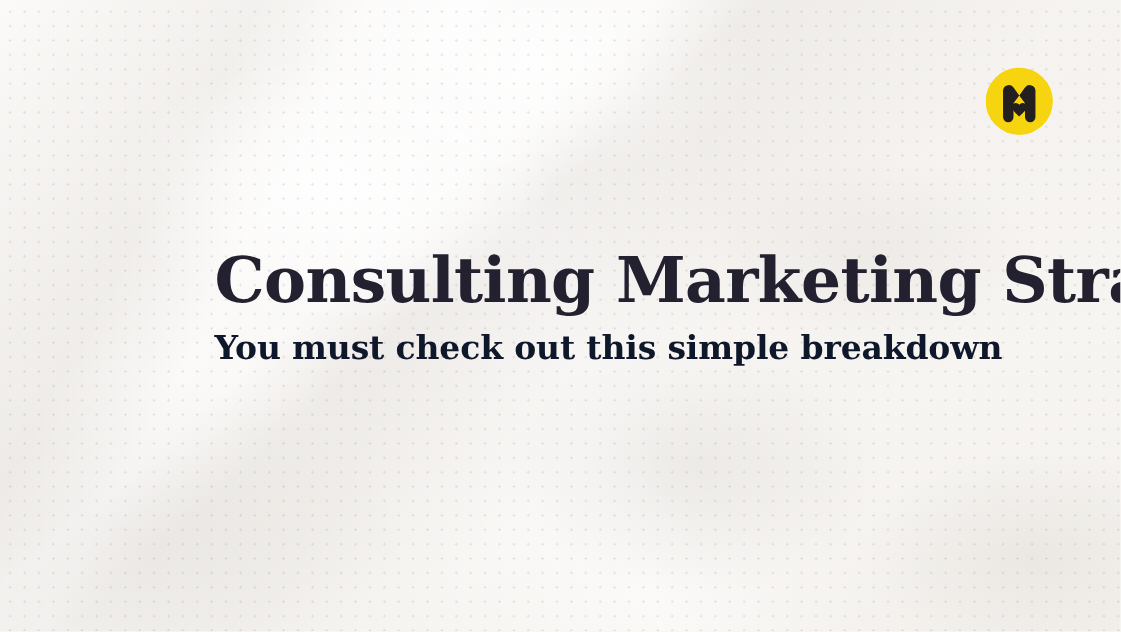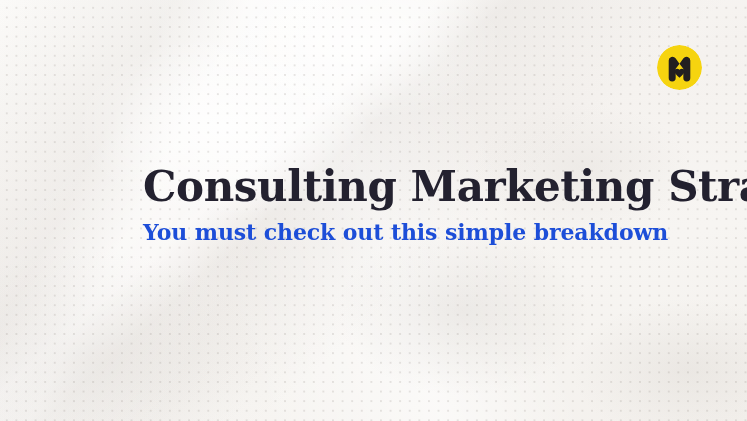--- a/index.html
+++ b/index.html
@@ -91,21 +91,21 @@
     color: #23212f;
     white-space: nowrap;
   }
   .slide-subtitle {
     margin: 6px 0 0 0;
     font-family: "DejaVu Serif", "Liberation Serif", serif;
     font-weight: 700;
     font-size: 22px;
     line-height: 28px;
     letter-spacing: -0.1px;
-    color: #1d4ed8;
+    color: #0f172a;
     white-space: nowrap;
   }
 </style>
 </head>
 <body>
 
 <div class="slide">
 
   <div class="paper-texture"></div>
   <div class="dot-grid"></div>

